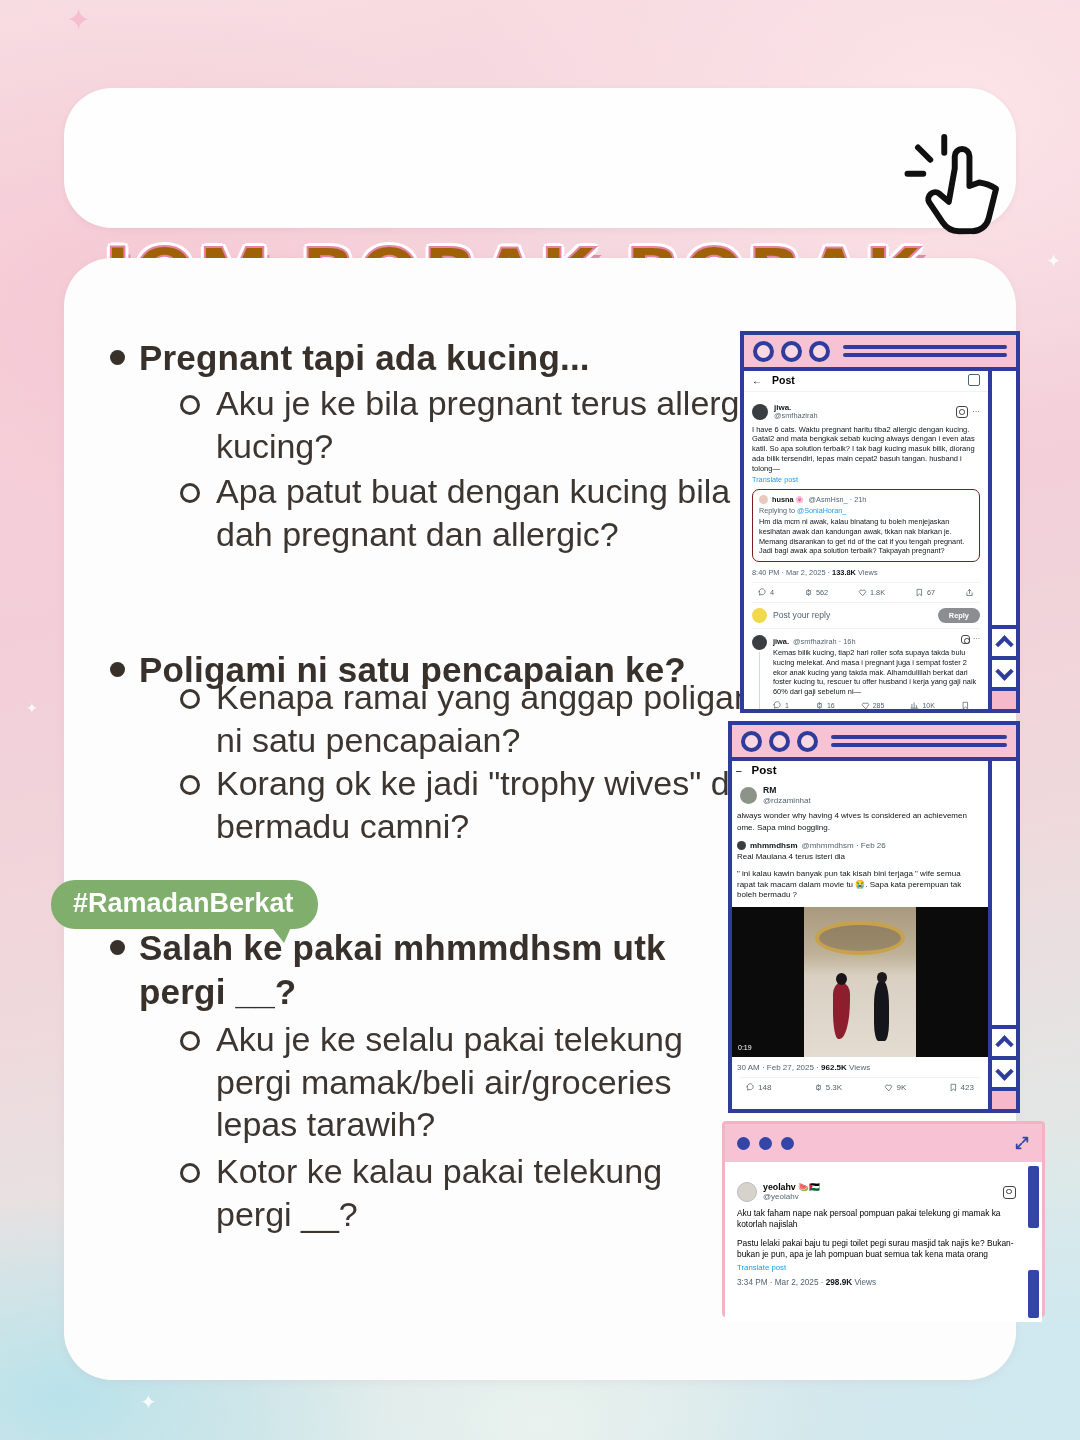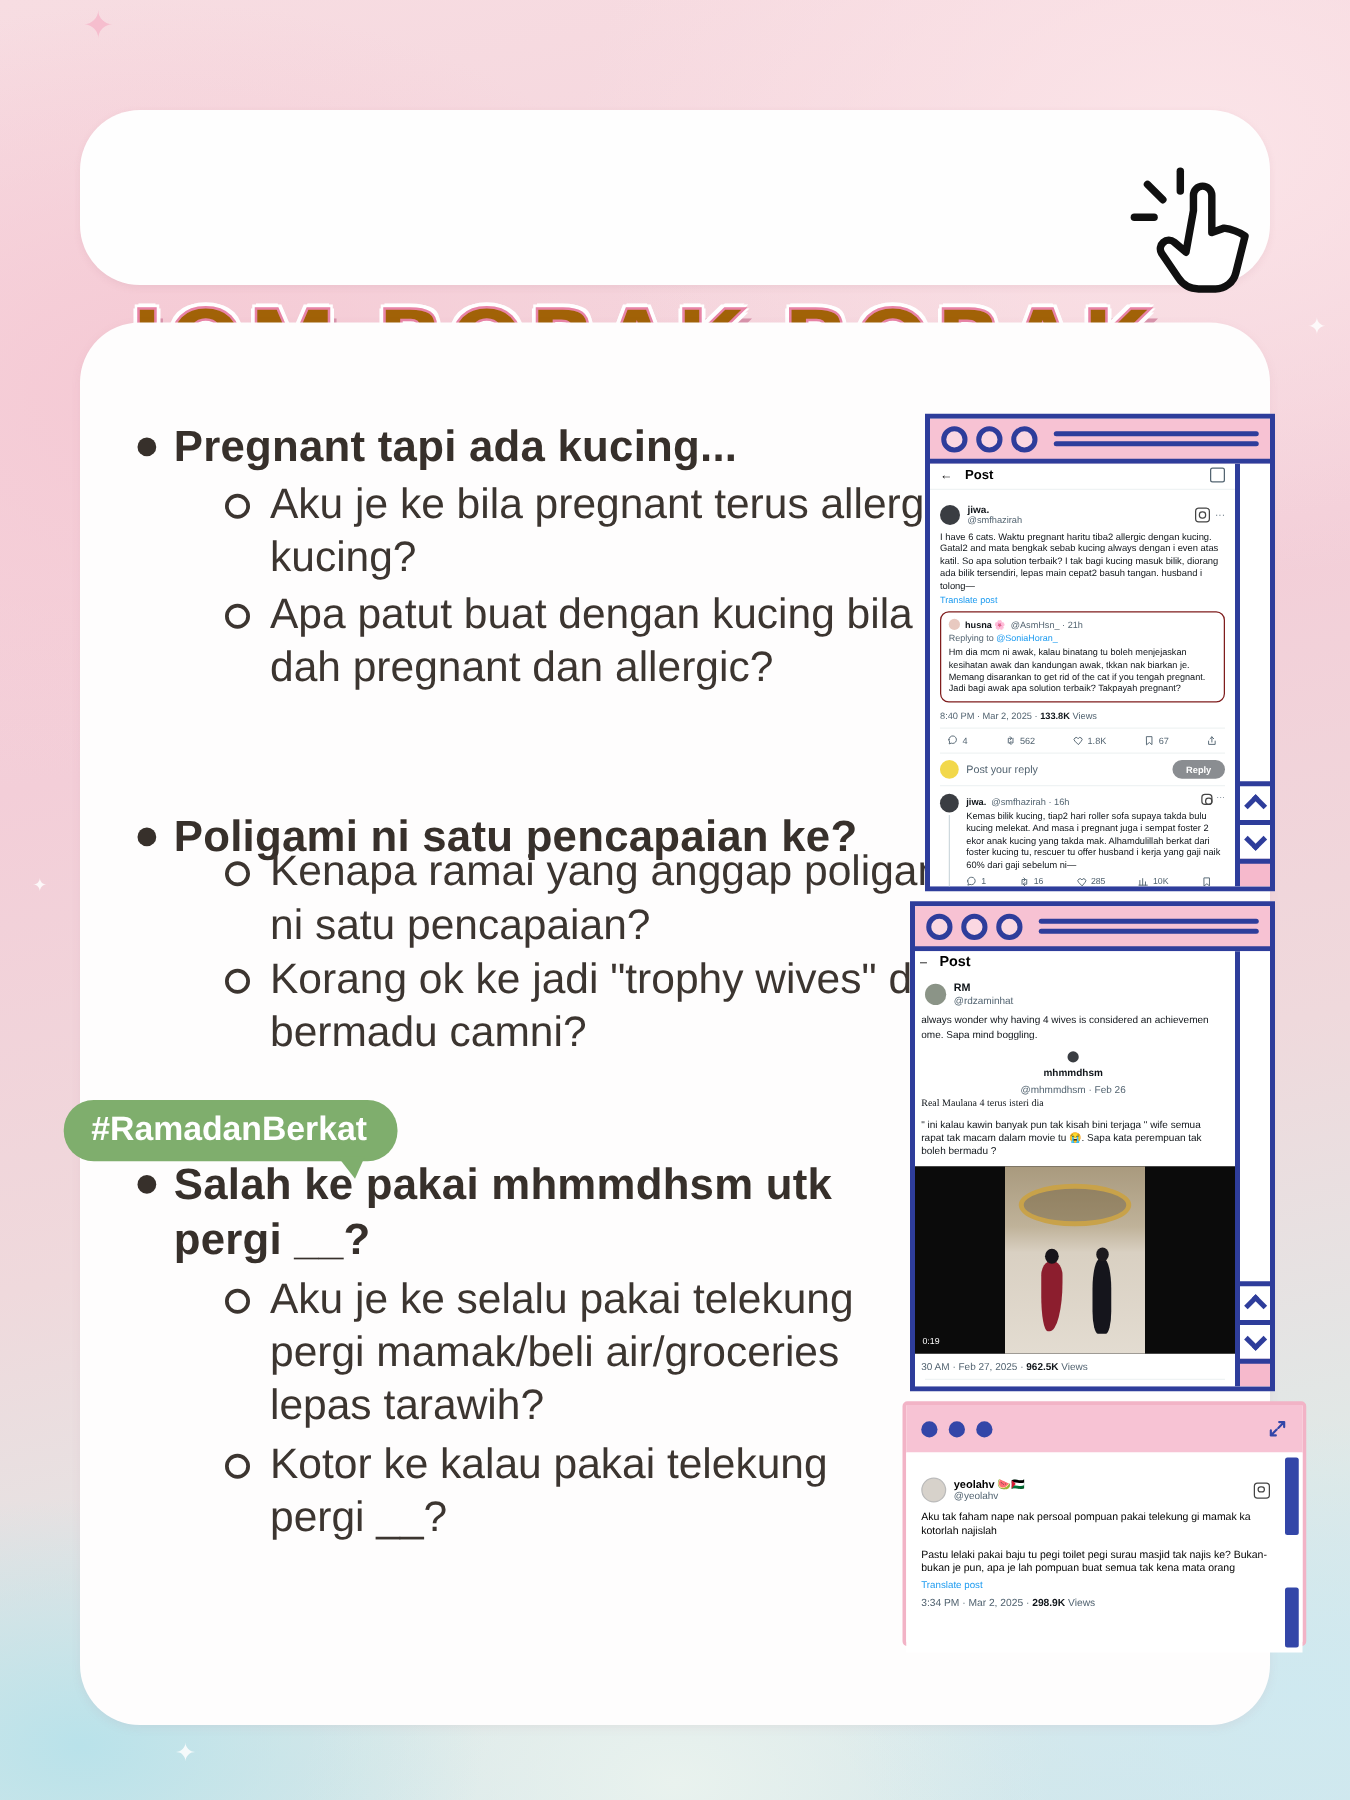--- a/index.html
+++ b/index.html
@@ -341,26 +341,26 @@
           <div class="tw-head">
             <span class="avatar av-gn" style="width:17px;height:17px;"></span>
             <span>
               <div class="tw-name" style="font-size:8.6px;">RM</div>
               <div class="tw-handle" style="font-size:8px;">@rdzaminhat</div>
             </span>
           </div>
           <p class="tw-body nowrap" style="font-size:8px;margin-left:-3px;margin-top:6px;">always wonder why having 4 wives is considered an achievemen</p>
           <p class="tw-body nowrap" style="font-size:8px;margin-left:-3px;margin-top:2px;">ome. Sapa mind boggling.</p>
           <div style="margin-top:7px;margin-left:-3px;">
-            <div class="q-head" style="font-size:8px;flex-direction:column;">
+            <div class="q-head" style="font-size:8px;">
               <span class="avatar av-dk" style="width:9px;height:9px;"></span>
               <b>mhmmdhsm</b>
               <span class="q-meta">@mhmmdhsm · Feb 26</span>
             </div>
-            <p class="q-body" style="font-size:8px;font-family:Liberation Serif, serif;">Real Maulana 4 terus isteri dia</p>
+            <p class="q-body" style="font-size:8px;">Real Maulana 4 terus isteri dia</p>
             <p class="q-body" style="font-size:8px;margin-top:7px;">" ini kalau kawin banyak pun tak kisah bini terjaga " wife semua rapat tak macam dalam movie tu 😭. Sapa kata perempuan tak boleh bermadu ?</p>
           </div>
           <div class="video" style="margin-left:-8px;margin-right:-8px;">
             <div class="vid-center">
               <div class="chand"></div>
               <div class="fig-w"></div>
               <div class="fig-m"></div>
             </div>
             <span class="vid-time">0:19</span>
           </div>

